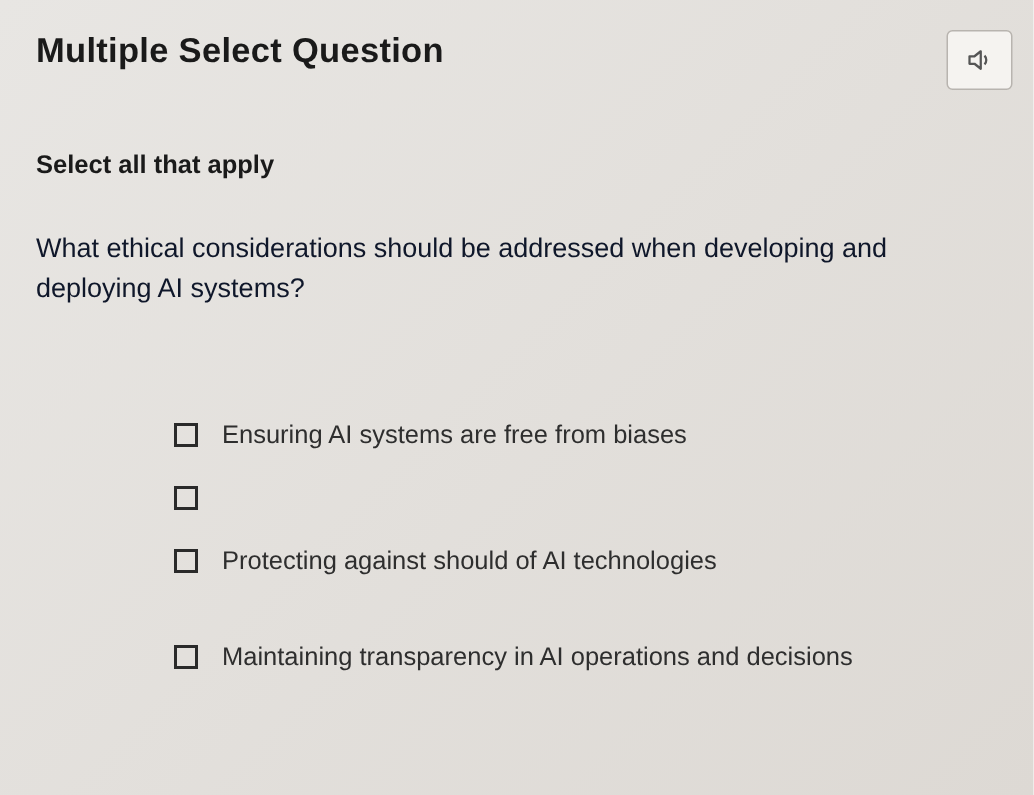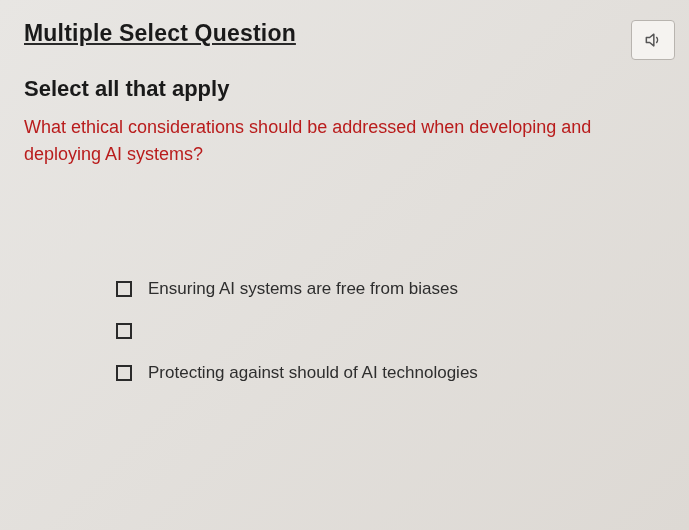--- a/index.html
+++ b/index.html
@@ -14,21 +14,20 @@
       font-family: -apple-system, BlinkMacSystemFont, "Segoe UI", Helvetica, Arial, sans-serif;
       color: #2a2a2a;
       padding: 20px 24px;
       position: relative;
       overflow: hidden;
     }
     .header-row {
       display: flex;
       justify-content: space-between;
       align-items: flex-start;
-      text-decoration: underline;
     }
     .title {
       font-size: 23px;
       font-weight: 700;
       color: #1a1a1a;
       letter-spacing: 0.2px;
     }
     .audio-btn {
       width: 44px;
       height: 40px;
@@ -42,34 +41,34 @@
       margin-right: -10px;
     }
     .audio-btn svg {
       width: 20px;
       height: 20px;
       stroke: #555;
       fill: none;
       stroke-width: 1.8;
     }
     .instruction {
-      font-size: 22px;
+      font-size: 17px;
       font-weight: 700;
       color: #1a1a1a;
-      margin-top: 16px;
+      margin-top: 40px;
     }
     .question-text {
       font-size: 18px;
-      color: #b91c1c;
-      margin-top: 12px;
+      color: #0f172a;
+      margin-top: 32px;
       line-height: 1.5;
       max-width: 640px;
     }
     .options {
-      margin-top: 111px;
+      margin-top: 74px;
       padding-left: 92px;
     }
     .option {
       display: flex;
       align-items: center;
       margin-bottom: 24px;
       cursor: pointer;
     }
     .option.gap-before {
       margin-top: 44px;
@@ -109,13 +108,17 @@
     <span class="checkbox"></span>
     <span class="option-label">Ensuring AI systems are free from biases</span>
   </label>
   <label class="option">
     <span class="checkbox"></span>
   </label>
   <label class="option">
     <span class="checkbox"></span>
     <span class="option-label">Protecting against should of AI technologies</span>
   </label>
+  <label class="option gap-before">
+    <span class="checkbox"></span>
+    <span class="option-label">Maintaining transparency in AI operations and decisions</span>
+  </label>
 </div>
 
 </body></html>

